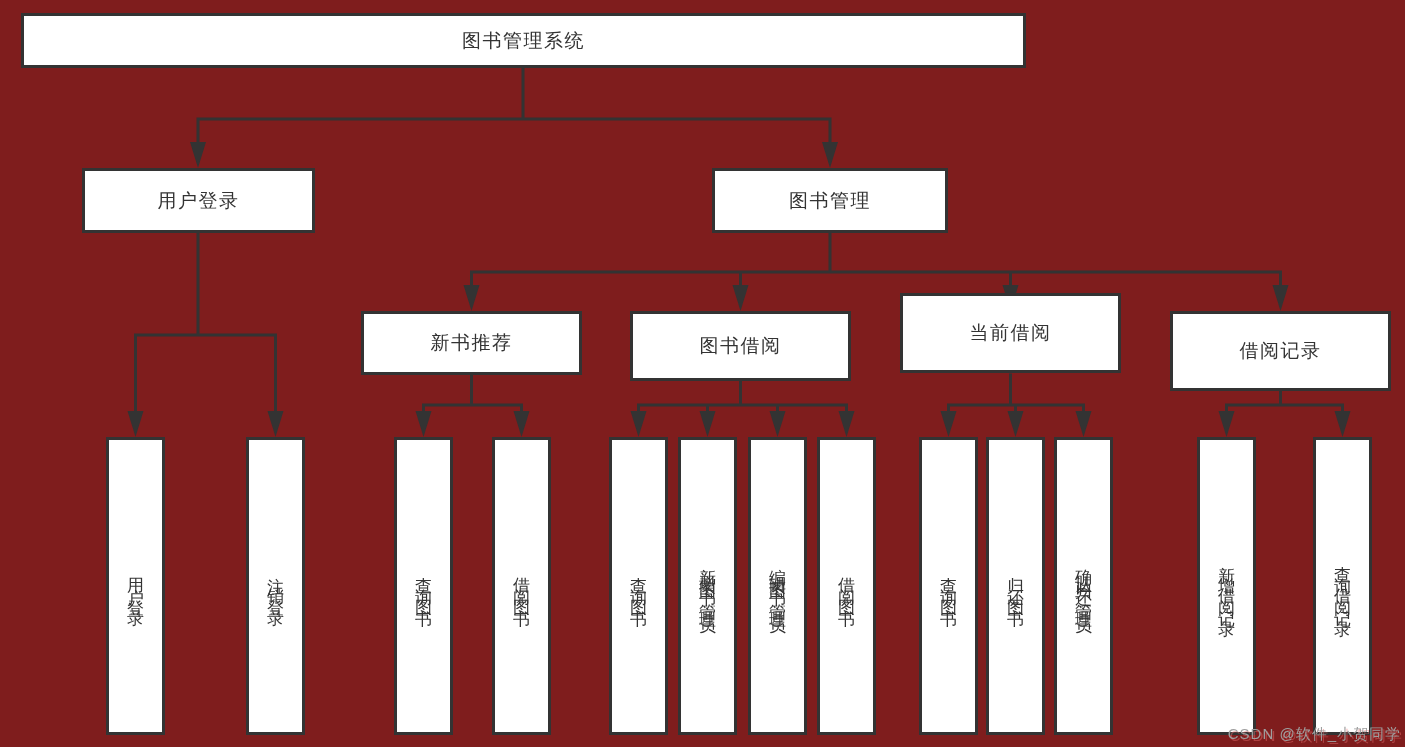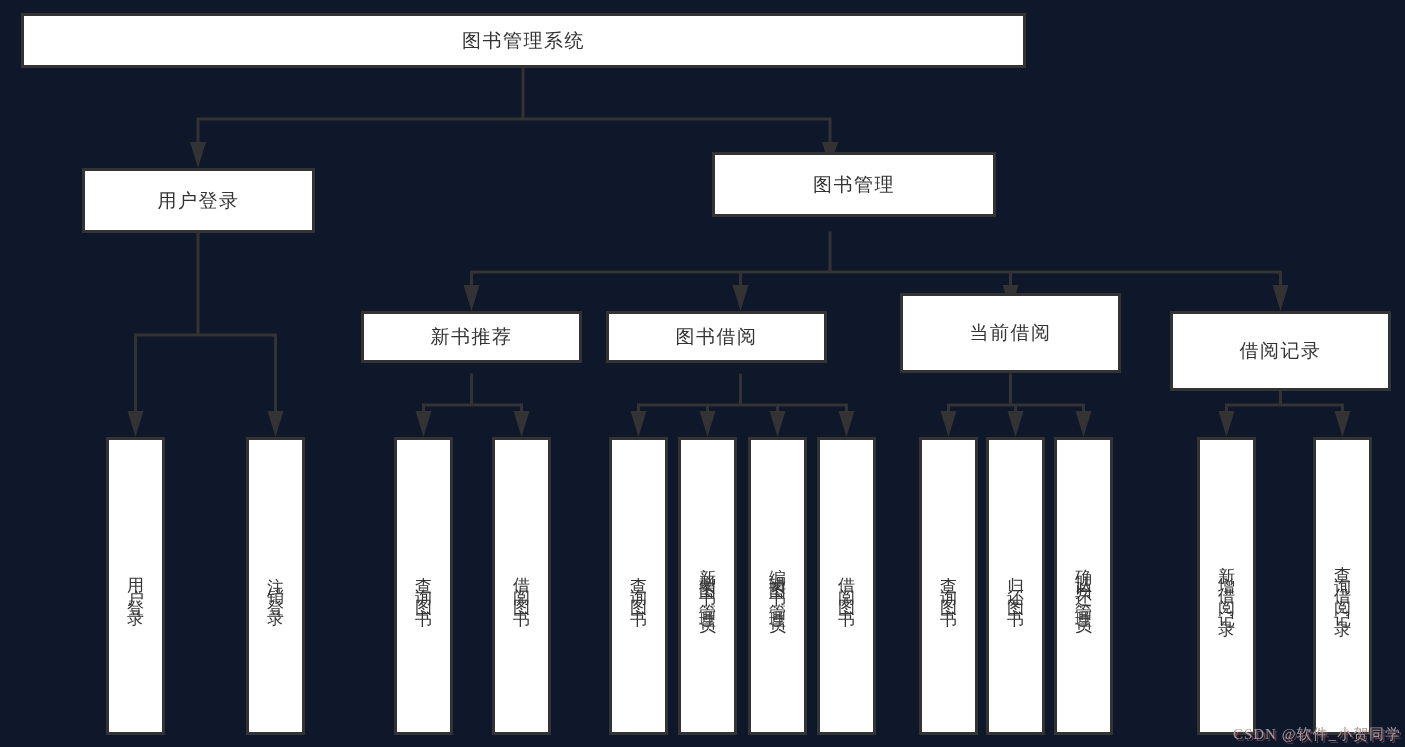--- a/index.html
+++ b/index.html
@@ -1,17 +1,17 @@
 <!DOCTYPE html>
 <html><head>
 <meta charset="utf-8">
 <style>
   html,body{margin:0;padding:0;background:#ffffff;}
   body{font-family:"Liberation Sans","DejaVu Sans",sans-serif;}
-  .stage{position:relative;width:1405px;height:747px;background:#0f172a;overflow:hidden;font-family:Liberation Serif, serif;}
+  .stage{position:relative;width:1405px;height:747px;background:#7f1d1d;overflow:hidden;}
   .wires{position:absolute;left:0;top:0;width:1405px;height:747px;}
   .hbox{
     position:absolute;
     box-sizing:border-box;
     border:3px solid #333333;
     background:#ffffff;
     display:flex;align-items:center;justify-content:center;
     color:#333333;
     font-size:19px;
     letter-spacing:1.5px;
@@ -89,28 +89,28 @@
     </g>
   </svg>
 
   <div class="hbox" style="left:21px;top:13px;width:1005px;height:55px">
     <span>图书管理系统</span>
   </div>
 
   <div class="hbox" style="left:82px;top:168px;width:233px;height:65px">
     <span>用户登录</span>
   </div>
-  <div class="hbox" style="left:712px;top:152px;width:284px;height:65px">
+  <div class="hbox" style="left:712px;top:168px;width:236px;height:65px">
     <span>图书管理</span>
   </div>
 
-  <div class="hbox" style="left:361px;top:311px;width:221px;height:52px">
+  <div class="hbox" style="left:361px;top:311px;width:221px;height:64px">
     <span>新书推荐</span>
   </div>
-  <div class="hbox" style="left:606px;top:311px;width:221px;height:52px">
+  <div class="hbox" style="left:630px;top:311px;width:221px;height:70px">
     <span>图书借阅</span>
   </div>
   <div class="hbox" style="left:900px;top:293px;width:221px;height:80px">
     <span>当前借阅</span>
   </div>
   <div class="hbox" style="left:1170px;top:311px;width:221px;height:80px">
     <span>借阅记录</span>
   </div>
 
   <div class="vbox" style="left:106px">

